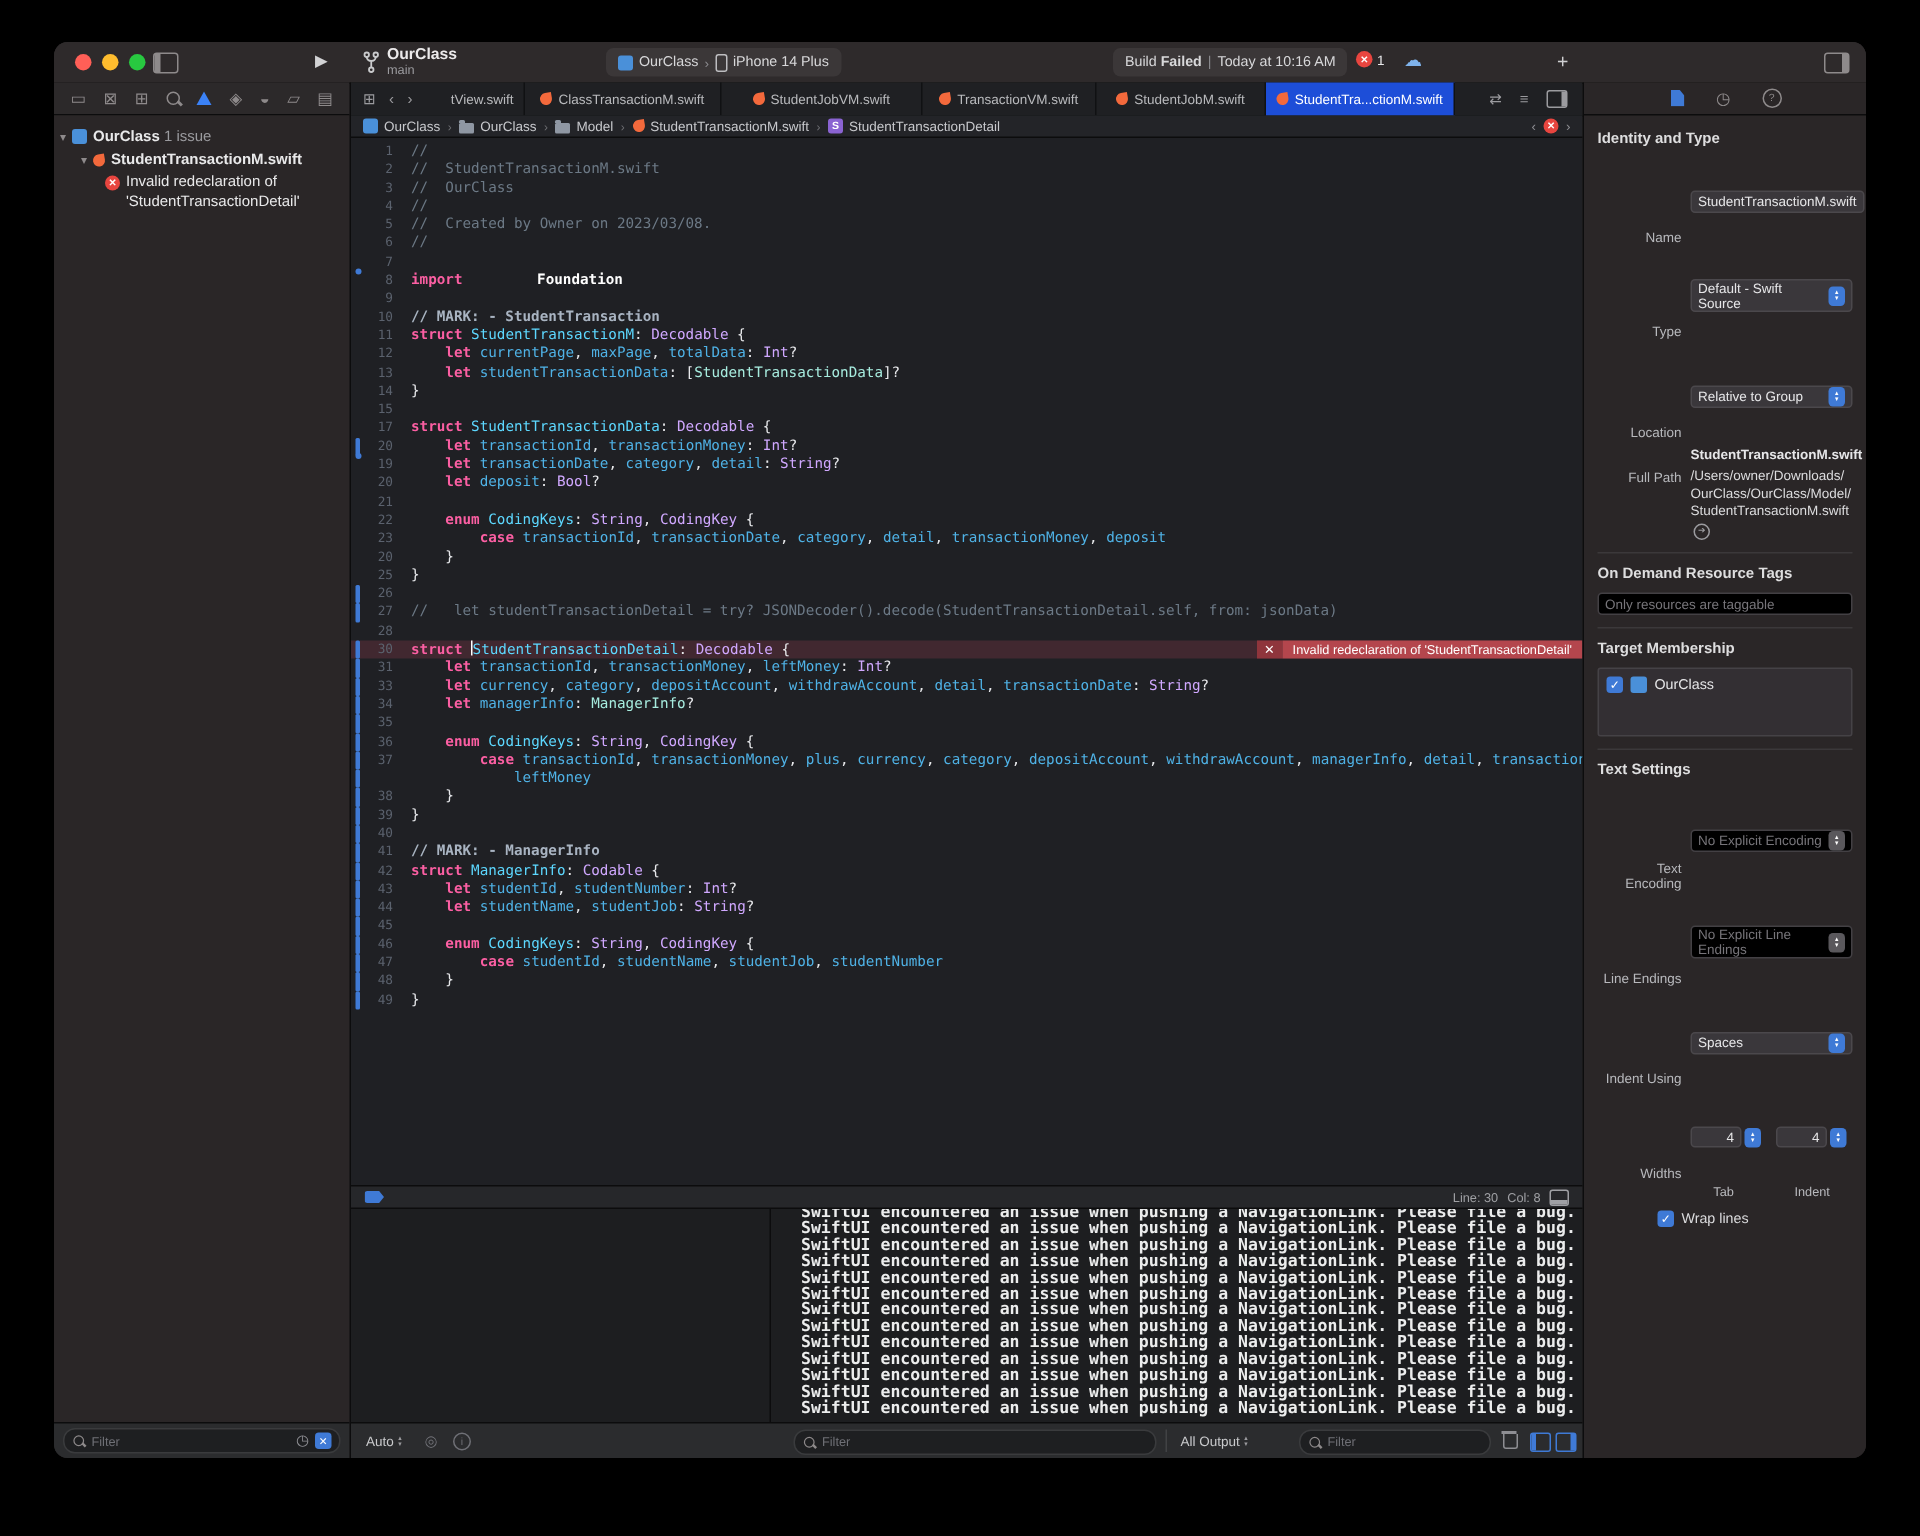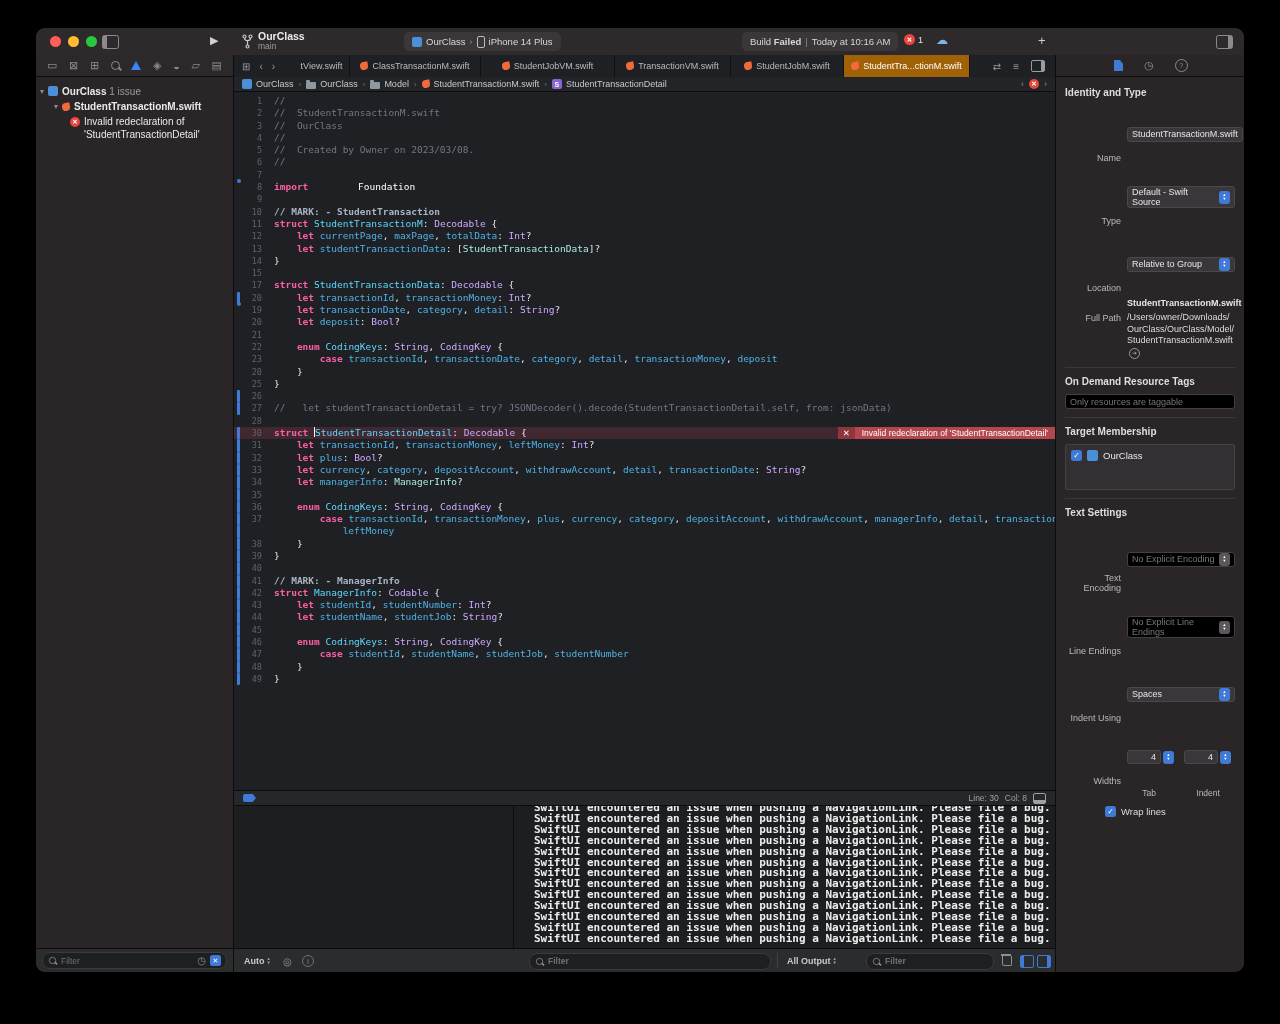--- a/index.html
+++ b/index.html
@@ -35,21 +35,21 @@
     display:flex;align-items:center;justify-content:space-between;padding:0 11px;box-sizing:border-box;color:#8e8a8b;font-size:11px;}
   .warn-tri{width:0;height:0;border-left:5px solid transparent;border-right:5px solid transparent;border-bottom:9px solid #3b82f7;}
   .mag{position:relative;width:7px;height:7px;border:1.5px solid #8e8a8b;border-radius:50%;display:inline-block;}
   .mag::after{content:"";position:absolute;left:6px;top:6px;width:4px;height:1.5px;background:#8e8a8b;transform:rotate(45deg);}
   .tabstrip{position:absolute;left:198px;top:27px;width:821px;height:22px;background:#1f2023;border-bottom:1px solid #0c0c0d;
     display:flex;align-items:stretch;}
   .tcontrols{display:flex;align-items:center;gap:9px;padding:0 8px;color:#9b9b9f;font-size:10px;flex:0 0 44px;}
   .tabs{display:flex;align-items:stretch;}
   .tab{display:flex;align-items:center;justify-content:center;gap:4px;border-right:1px solid #101113;font-size:9px;
     color:#b9babd;white-space:nowrap;overflow:hidden;box-sizing:border-box;}
-  .tab.active{background:#a16207;color:#fff;justify-content:center;}
+  .tab.active{background:#1d4ed8;color:#fff;justify-content:center;}
   .tstrip-right{margin-left:auto;display:flex;align-items:center;gap:12px;padding-right:10px;color:#9b9b9f;font-size:10px;}
   .ic-splitpane{width:12px;height:10px;border:1.5px solid #9b9b9f;border-radius:2px;position:relative;}
   .ic-splitpane::before{content:"";position:absolute;right:0;top:0;bottom:0;width:3px;background:#9b9b9f;}
   
   .crumbs{position:absolute;left:198px;top:49px;width:821px;height:15px;background:#232428;border-bottom:1px solid #0c0c0d;
     display:flex;align-items:center;padding:0 8px;box-sizing:border-box;font-size:9px;color:#c8c9cd;gap:5px;}
   .crumb{display:inline-flex;align-items:center;gap:4px;}
   .crumb-sep{color:#6e6f73;font-size:8px;}
   .crumb-nav{margin-left:auto;display:flex;align-items:center;gap:5px;color:#8e8e93;font-size:9px;}
   
@@ -79,40 +79,40 @@
   
   .codearea{position:absolute;left:198px;top:64px;width:821px;height:698px;background:#1f2024;overflow:hidden;
     font-family:"DejaVu Sans Mono",monospace;font-size:9.5px;padding-top:3px;box-sizing:border-box;}
   .cl{position:relative;height:12.3px;line-height:12.3px;white-space:pre;padding-left:40px;box-sizing:border-box;}
   .cl.errline{background:#412830;}
   .ln{position:absolute;left:0;top:0;width:28px;text-align:right;color:#5b626e;font-size:8.5px;}
   .gbar{position:absolute;left:3px;top:0;bottom:0;width:3px;background:#3f7ad6;border-radius:1px;}
   .gdot{position:absolute;left:3px;top:-2px;width:4px;height:4px;border-radius:50%;background:#3f7ad6;}
   .s-k{color:#fc5fa3;font-weight:bold;} .s-c{color:#6c7986;} .s-m{color:#a9b4c2;font-weight:bold;}
   .s-d{color:#4fb2e6;} .s-T{color:#5dd8ff;} .s-p{color:#a7ecdf;} .s-f{color:#d0a8ff;}
-  .s-w{color:#e8e9ec;} .s-wb{color:#ffffff;font-weight:normal;padding-left:44px;}
+  .s-w{color:#e8e9ec;} .s-wb{color:#ffffff;font-weight:bold;padding-left:44px;}
   .caret{display:inline-block;width:1px;height:10px;background:#fff;vertical-align:-1px;}
   .ann{position:absolute;right:0;top:0;height:12.3px;display:flex;align-items:stretch;font-family:"Liberation Sans",sans-serif;}
   .ann-chip{background:#8f353c;color:#fff;width:17px;display:flex;align-items:center;justify-content:center;font-size:8.5px;}
   .ann-msg{background:#b4464d;color:#fff;font-size:8.5px;padding:0 7px;display:flex;align-items:center;}
   
   .edstatus{position:absolute;left:198px;top:762px;width:821px;height:16px;background:#26272a;border-top:1px solid #0c0c0d;
     border-bottom:1px solid #0c0c0d;display:flex;align-items:center;font-size:8.5px;color:#9fa0a4;box-sizing:border-box;}
   .ic-bp{width:13px;height:8px;background:#3f7ad6;border-radius:2px;clip-path:polygon(0 0,75% 0,100% 50%,75% 100%,0 100%);margin-left:9px;}
   .edstatus-right{margin-left:auto;display:flex;align-items:center;gap:6px;padding-right:9px;}
   .ic-editorbar{width:11px;height:9px;border:1px solid #9fa0a4;border-radius:2px;position:relative;}
   .ic-editorbar::before{content:"";position:absolute;left:0;right:0;bottom:0;height:3px;background:#9fa0a4;}
   
   .debugarea{position:absolute;left:198px;top:778px;width:821px;height:142px;background:#1d1e20;overflow:hidden;}
   .vardiv{position:absolute;left:279px;top:0;bottom:0;width:1px;background:#0c0c0d;}
   .console{position:absolute;left:300px;top:-3px;right:4px;font-family:"DejaVu Sans Mono",monospace;font-size:11px;
     font-weight:bold;color:#eceded;line-height:10.9px;white-space:nowrap;overflow:hidden;}
   .debugbar{position:absolute;left:198px;top:920px;width:821px;height:24px;background:#2b2c2e;border-top:1px solid #0c0c0d;
     font-size:9px;color:#c9cacc;box-sizing:border-box;}
-  .db-item{position:absolute;top:0;height:24px;display:flex;align-items:center;gap:3px;font-weight:bold;}
+  .db-item{position:absolute;top:0;height:24px;display:flex;align-items:center;gap:3px;}
   .updown{display:inline-flex;flex-direction:column;font-size:4.5px;line-height:4px;color:#9b9b9f;}
   .ic-eye{color:#6f7076;font-size:10px;}
   .ic-info{width:10px;height:10px;border:1px solid #6f7076;border-radius:50%;color:#6f7076;font-size:7px;
     display:inline-flex;align-items:center;justify-content:center;}
   .dbdiv{position:absolute;left:543px;top:4px;bottom:4px;width:1px;background:#414244;}
   .ic-trash{position:relative;width:8px;height:9px;border:1px solid #8e8e93;border-top:none;border-radius:0 0 2px 2px;}
   .ic-trash::before{content:"";position:absolute;left:-2px;top:-2px;width:10px;height:1.5px;background:#8e8e93;}
   .ic-conpane{width:12px;height:11px;border:1.5px solid #3f7ad6;border-radius:2px;position:relative;}
   .ic-conpane.l::before{content:"";position:absolute;left:0;top:0;bottom:0;width:3px;background:#3f7ad6;}
   .ic-conpane.r::before{content:"";position:absolute;right:0;top:0;bottom:0;width:3px;background:#3f7ad6;}
@@ -322,21 +322,20 @@
         <div class="cl"><span class="ln">21</span><span class="ct"></span></div>
         <div class="cl"><span class="ln">22</span><span class="ct"><span class="s-w">    </span><span class="s-k">enum</span><span class="s-w"> </span><span class="s-T">CodingKeys</span><span class="s-w">: </span><span class="s-f">String</span><span class="s-w">, </span><span class="s-f">CodingKey</span><span class="s-w"> {</span></span></div>
         <div class="cl"><span class="ln">23</span><span class="ct"><span class="s-w">        </span><span class="s-k">case</span><span class="s-w"> </span><span class="s-d">transactionId</span><span class="s-w">, </span><span class="s-d">transactionDate</span><span class="s-w">, </span><span class="s-d">category</span><span class="s-w">, </span><span class="s-d">detail</span><span class="s-w">, </span><span class="s-d">transactionMoney</span><span class="s-w">, </span><span class="s-d">deposit</span></span></div>
         <div class="cl"><span class="ln">20</span><span class="ct"><span class="s-w">    }</span></span></div>
         <div class="cl"><span class="ln">25</span><span class="ct"><span class="s-w">}</span></span></div>
         <div class="cl"><i class="gbar"></i><span class="ln">26</span><span class="ct"></span></div>
         <div class="cl"><i class="gbar"></i><span class="ln">27</span><span class="ct"><span class="s-c">//   let studentTransactionDetail = try? JSONDecoder().decode(StudentTransactionDetail.self, from: jsonData)</span></span></div>
         <div class="cl"><span class="ln">28</span><span class="ct"></span></div>
         <div class="cl errline"><i class="gbar"></i><span class="ln">30</span><span class="ct"><span class="s-k">struct</span><span class="s-w"> </span><span class="caret"></span><span class="s-T">StudentTransactionDetail</span><span class="s-w">: </span><span class="s-f">Decodable</span><span class="s-w"> {</span></span><div class="ann"><span class="ann-chip">✕</span><span class="ann-msg">Invalid redeclaration of 'StudentTransactionDetail'</span></div></div>
         <div class="cl"><i class="gbar"></i><span class="ln">31</span><span class="ct"><span class="s-w">    </span><span class="s-k">let</span><span class="s-w"> </span><span class="s-d">transactionId</span><span class="s-w">, </span><span class="s-d">transactionMoney</span><span class="s-w">, </span><span class="s-d">leftMoney</span><span class="s-w">: </span><span class="s-f">Int</span><span class="s-w">?</span></span></div>
-        <div class="cl"><i class="gbar"></i><span class="ln">32</span><span class="ct"><span class="s-w">    </span><span class="s-k">let</span><span class="s-w"> </span><span class="s-d">plus</span><span class="s-w">: </span><span class="s-f">Bool</span><span class="s-w">?</span></span></div>
         <div class="cl"><i class="gbar"></i><span class="ln">33</span><span class="ct"><span class="s-w">    </span><span class="s-k">let</span><span class="s-w"> </span><span class="s-d">currency</span><span class="s-w">, </span><span class="s-d">category</span><span class="s-w">, </span><span class="s-d">depositAccount</span><span class="s-w">, </span><span class="s-d">withdrawAccount</span><span class="s-w">, </span><span class="s-d">detail</span><span class="s-w">, </span><span class="s-d">transactionDate</span><span class="s-w">: </span><span class="s-f">String</span><span class="s-w">?</span></span></div>
         <div class="cl"><i class="gbar"></i><span class="ln">34</span><span class="ct"><span class="s-w">    </span><span class="s-k">let</span><span class="s-w"> </span><span class="s-d">managerInfo</span><span class="s-w">: </span><span class="s-p">ManagerInfo</span><span class="s-w">?</span></span></div>
         <div class="cl"><i class="gbar"></i><span class="ln">35</span><span class="ct"></span></div>
         <div class="cl"><i class="gbar"></i><span class="ln">36</span><span class="ct"><span class="s-w">    </span><span class="s-k">enum</span><span class="s-w"> </span><span class="s-T">CodingKeys</span><span class="s-w">: </span><span class="s-f">String</span><span class="s-w">, </span><span class="s-f">CodingKey</span><span class="s-w"> {</span></span></div>
         <div class="cl"><i class="gbar"></i><span class="ln">37</span><span class="ct"><span class="s-w">        </span><span class="s-k">case</span><span class="s-w"> </span><span class="s-d">transactionId</span><span class="s-w">, </span><span class="s-d">transactionMoney</span><span class="s-w">, </span><span class="s-d">plus</span><span class="s-w">, </span><span class="s-d">currency</span><span class="s-w">, </span><span class="s-d">category</span><span class="s-w">, </span><span class="s-d">depositAccount</span><span class="s-w">, </span><span class="s-d">withdrawAccount</span><span class="s-w">, </span><span class="s-d">managerInfo</span><span class="s-w">, </span><span class="s-d">detail</span><span class="s-w">, </span><span class="s-d">transactionDate</span></span></div>
         <div class="cl"><i class="gbar"></i><span class="ln"></span><span class="ct"><span class="s-w">            </span><span class="s-d">leftMoney</span></span></div>
         <div class="cl"><i class="gbar"></i><span class="ln">38</span><span class="ct"><span class="s-w">    }</span></span></div>
         <div class="cl"><i class="gbar"></i><span class="ln">39</span><span class="ct"><span class="s-w">}</span></span></div>
         <div class="cl"><i class="gbar"></i><span class="ln">40</span><span class="ct"></span></div>
         <div class="cl"><i class="gbar"></i><span class="ln">41</span><span class="ct"><span class="s-m">// MARK: - ManagerInfo</span></span></div>

